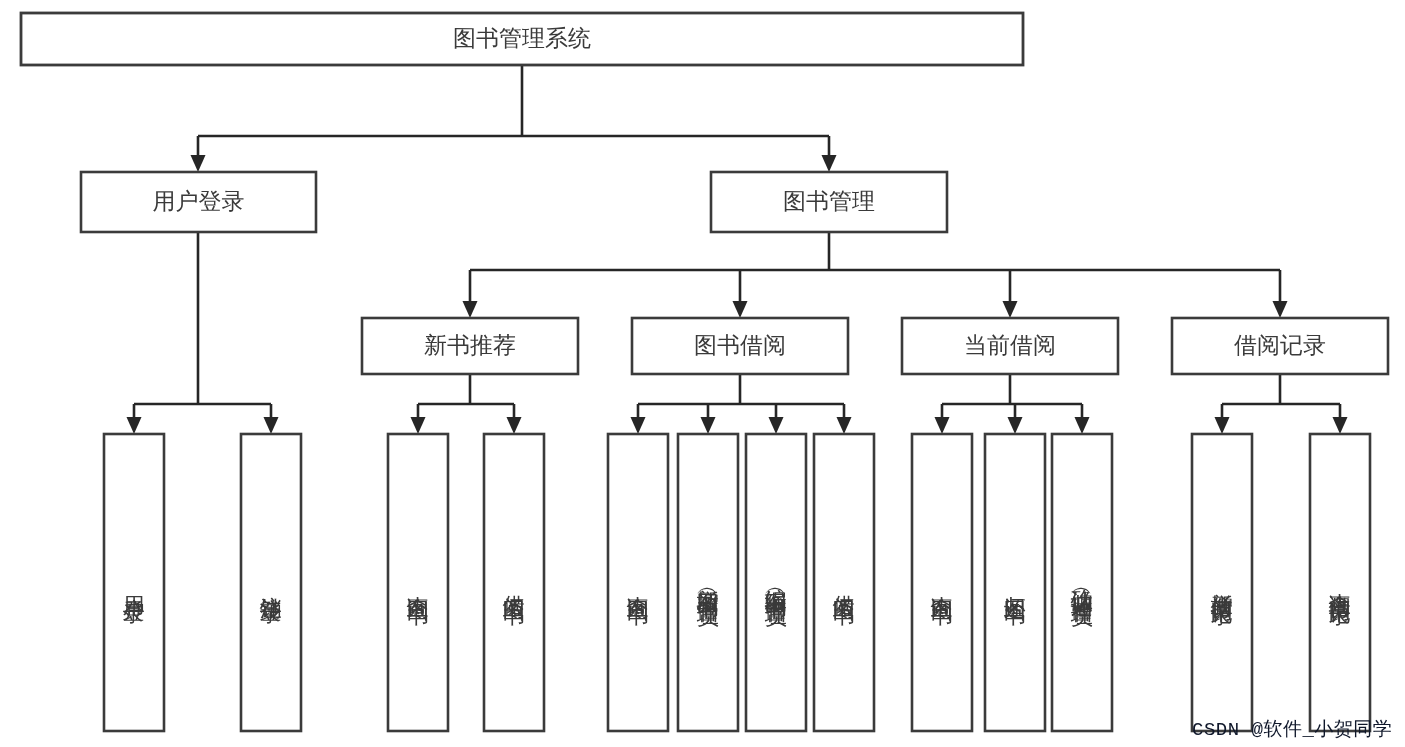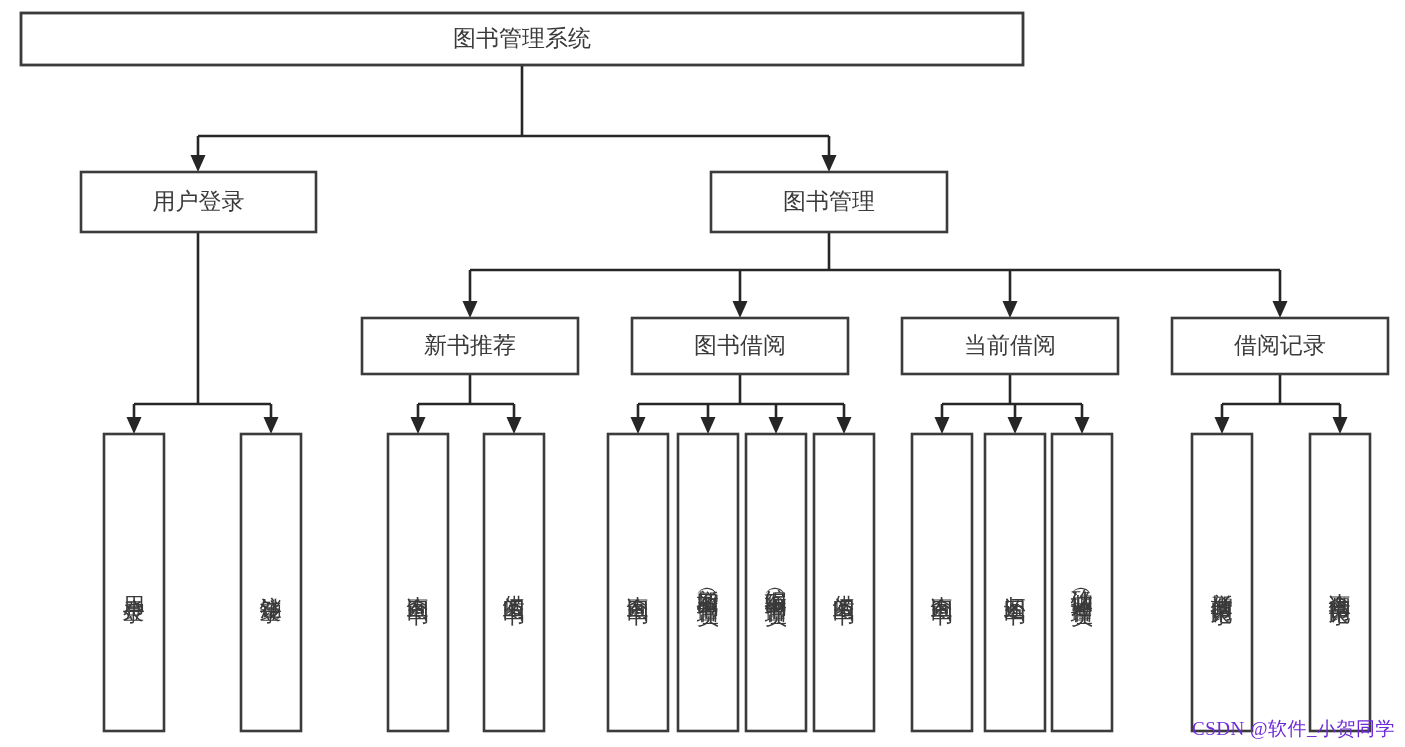--- a/index.html
+++ b/index.html
@@ -65,23 +65,23 @@
     display: flex;
     align-items: center;
     justify-content: center;
     text-align: center;
     white-space: nowrap;
     pointer-events: none;
     user-select: none;
   }
   .watermark {
     position: absolute;
-    font-family: Liberation Serif, serif;
+    font-family: Liberation Mono, monospace;
     font-size: 19px;
-    color: #6d28d9;
+    color: #0f172a;
     white-space: nowrap;
     letter-spacing: 0.5px;
   }
 </style>
 </head>
 <body>
 
 <div id="diagram-root">
   <svg class="diagram-canvas" viewBox="0 0 1405 747">
     <g id="edges-layer">

